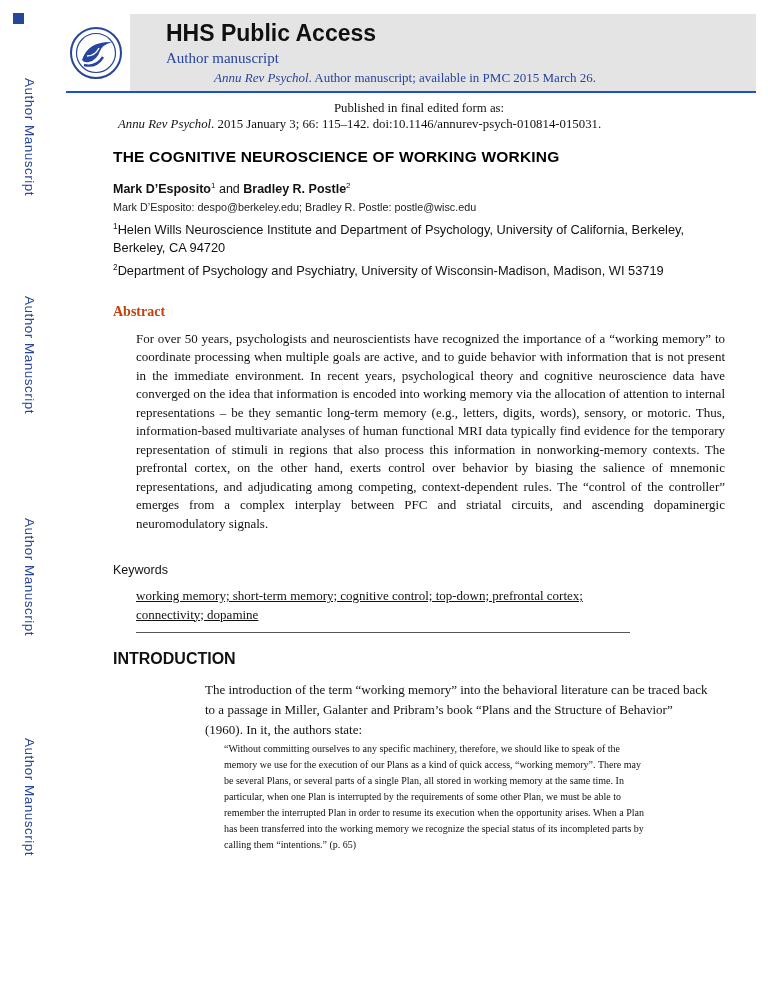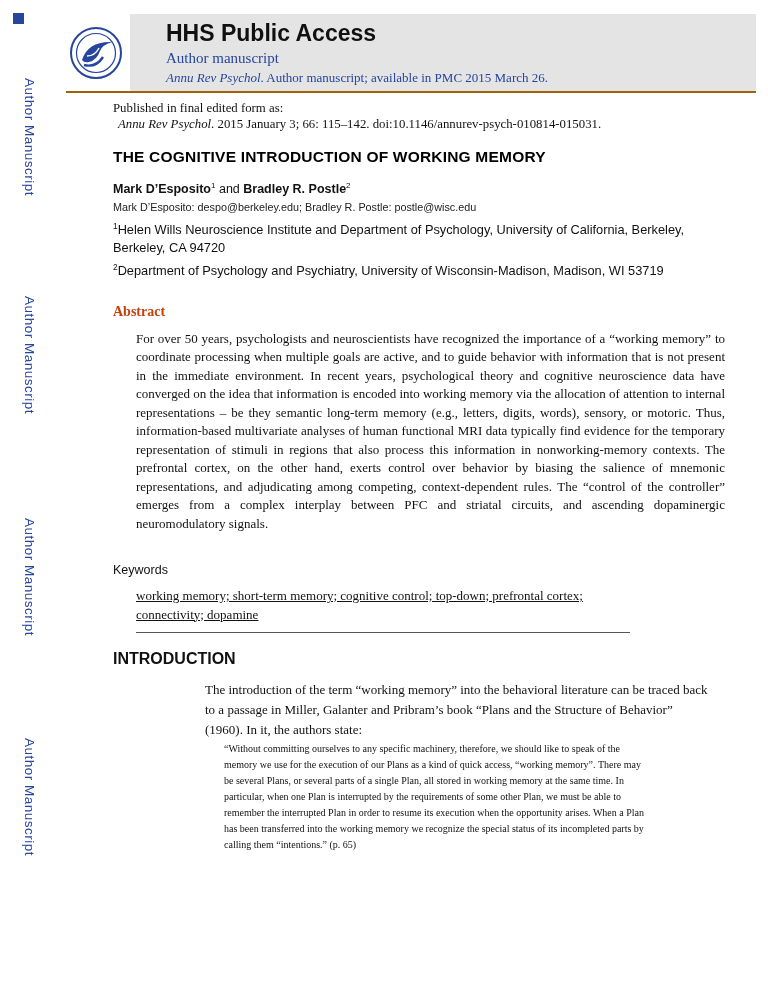--- a/index.html
+++ b/index.html
@@ -8,32 +8,32 @@
   .page { position:absolute; inset:0; width:768px; height:994px; background:#fff; overflow:hidden; }
 
   
   .corner-square { position:absolute; left:13px; top:13px; width:11px; height:11px; background:#26459C; }
   .vert-label { position:absolute; left:22px; color:#26459C; font-family:"Liberation Sans", sans-serif;
                 font-size:13.5px; letter-spacing:0.5px; writing-mode:vertical-rl; white-space:nowrap; }
   .pos1 { top:78px; } .pos2 { top:296px; } .pos3 { top:518px; } .pos4 { top:738px; }
 
   
   .header { position:absolute; left:66px; top:14px; width:690px; height:79px; background:#e4e4e4;
-            border-bottom:2px solid #a16207; display:flex; }
+            border-bottom:2px solid #1d4ed8; display:flex; }
   .logo-box { width:64px; background:#fff; display:flex; align-items:center; justify-content:center;
               border-right:4px solid #fff; }
   .header-text { flex:1; padding:6px 0 0 36px; }
   .header-title { font-family:"Liberation Sans", sans-serif; font-weight:bold; font-size:23px; color:#101010; }
   .header-sub { font-family:"Liberation Serif", serif; font-size:15px; color:#26459C; margin-top:3px; }
-  .header-cite { font-family:"Liberation Serif", serif; font-size:13px; color:#26459C; margin-top:3px; }
+  .header-cite { font-family:"Liberation Serif", serif; font-size:13px; color:#26459C; margin-top:3px;margin-left:48px; }
   .italic { font-style:italic; }
 
   
   .content { position:absolute; left:113px; top:101px; width:612px; }
-  .published { font-size:12.8px; line-height:15px; }
+  .published { font-size:12.8px; line-height:15px;text-align:center; }
   .cite-line { font-size:12.8px; line-height:15px; margin-left:5px; margin-top:1px; }
   .article-title { font-family:"Liberation Sans", sans-serif; font-weight:bold; font-size:15.5px;
                    letter-spacing:0.2px; margin-top:16px; color:#000; }
   .authors { font-family:"Liberation Sans", sans-serif; font-size:12.5px; margin-top:16px; }
   .authors b { font-weight:bold; }
   sup { font-size:0.65em; vertical-align:super; line-height:0; }
   .contact { font-family:"Liberation Sans", sans-serif; font-size:10.8px; margin-top:5px; color:#222; }
   .affil { font-family:"Liberation Sans", sans-serif; font-size:12.8px; line-height:17.5px; margin-top:8px; }
   .affil + .affil { margin-top:6px; }
   .sec-heading { font-family:Liberation Serif, serif; font-weight:bold; font-size:14px; margin-top:24px; color:#c2410c; }
@@ -72,21 +72,21 @@
       <div class="header-sub">Author manuscript</div>
       <div class="header-cite"><span class="italic">Annu Rev Psychol</span><span>. Author manuscript; available in PMC 2015 March 26.</span></div>
     </div>
   </div>
 
   <div class="content">
 
     <p class="published">Published in final edited form as:</p>
     <p class="cite-line"><span class="italic">Annu Rev Psychol</span><span>. 2015 January 3; 66: 115–142. doi:10.1146/annurev-psych-010814-015031.</span></p>
 
-    <h1 class="article-title">THE COGNITIVE INTRODUCTION OF WORKING MEMORY</h1>
+    <h1 class="article-title">THE COGNITIVE NEUROSCIENCE OF WORKING WORKING</h1>
 
     <p class="authors"><b>Mark D’Esposito</b><sup>1</sup><span> and </span><b>Bradley R. Postle</b><sup>2</sup></p>
 
     <p class="contact">Mark D’Esposito: despo@berkeley.edu; Bradley R. Postle: postle@wisc.edu</p>
 
     <p class="affil"><sup>1</sup><span>Helen Wills Neuroscience Institute and Department of Psychology, University of California, Berkeley, Berkeley, CA 94720</span></p>
     <p class="affil"><sup>2</sup><span>Department of Psychology and Psychiatry, University of Wisconsin-Madison, Madison, WI 53719</span></p>
 
     <h2 class="sec-heading">Abstract</h2>
     <p class="abstract-text">For over 50 years, psychologists and neuroscientists have recognized the importance of a “working memory” to coordinate processing when multiple goals are active, and to guide behavior with information that is not present in the immediate environment. In recent years, psychological theory and cognitive neuroscience data have converged on the idea that information is encoded into working memory via the allocation of attention to internal representations – be they semantic long-term memory (e.g., letters, digits, words), sensory, or motoric. Thus, information-based multivariate analyses of human functional MRI data typically find evidence for the temporary representation of stimuli in regions that also process this information in nonworking-memory contexts. The prefrontal cortex, on the other hand, exerts control over behavior by biasing the salience of mnemonic representations, and adjudicating among competing, context-dependent rules. The “control of the controller” emerges from a complex interplay between PFC and striatal circuits, and ascending dopaminergic neuromodulatory signals.</p>

